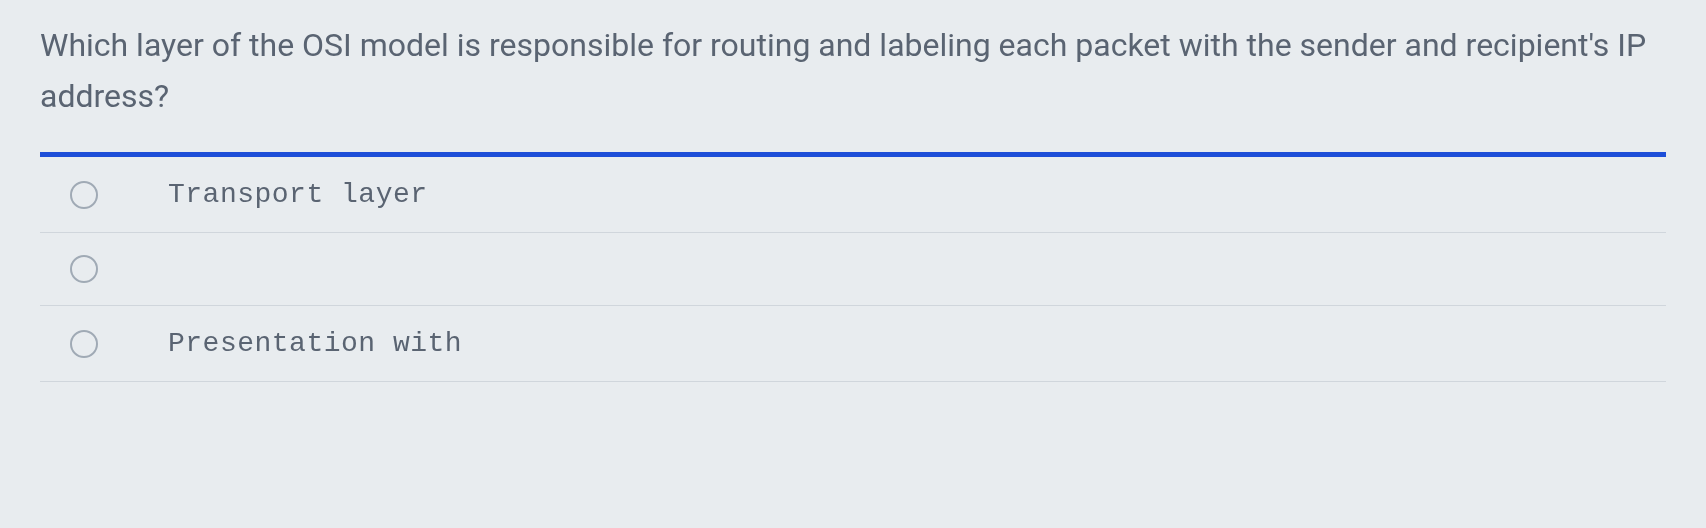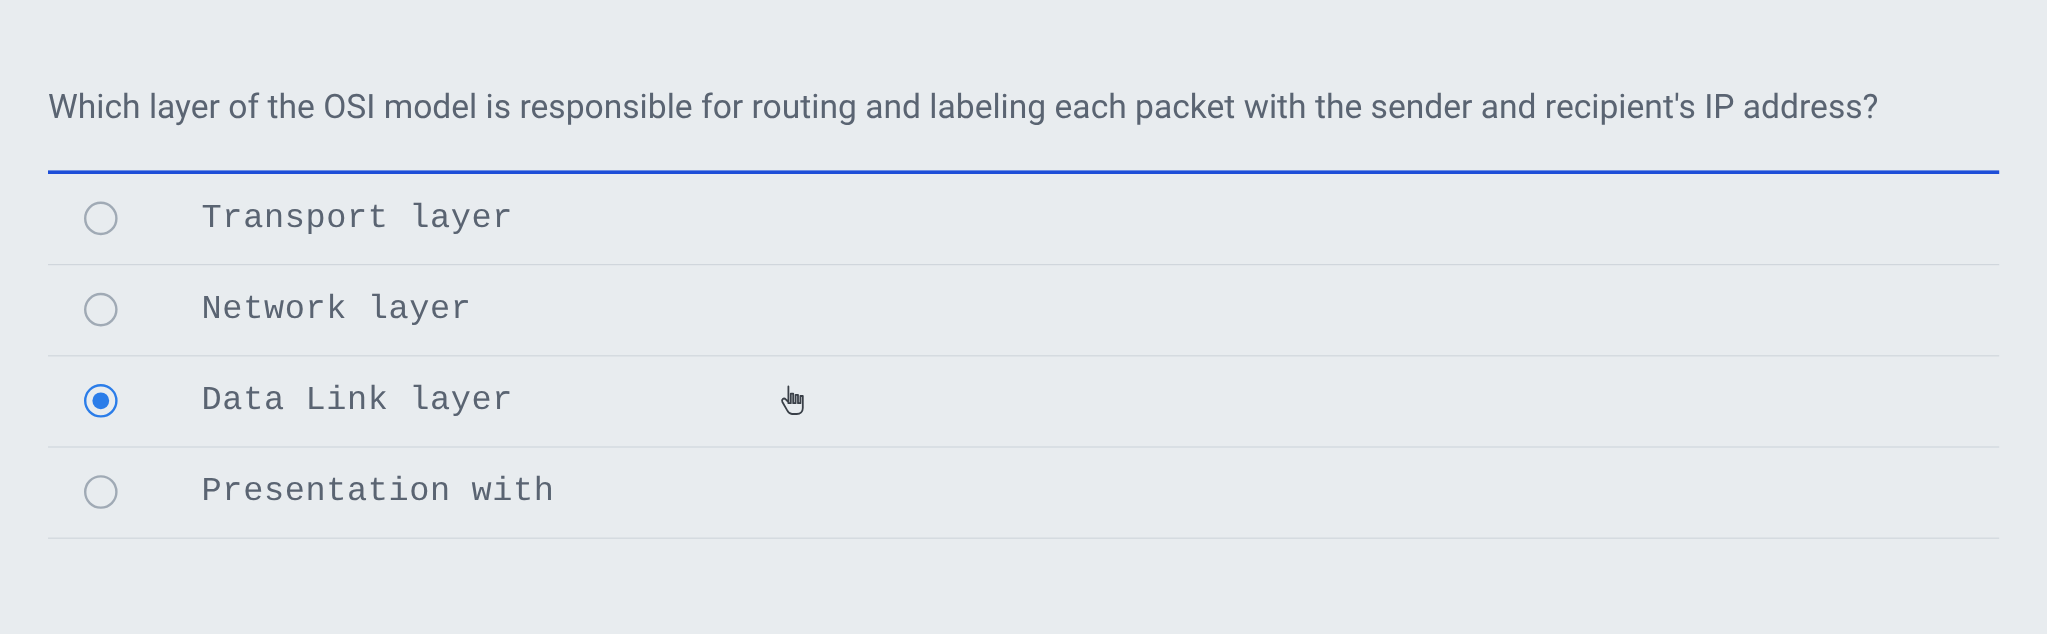--- a/index.html
+++ b/index.html
@@ -9,29 +9,28 @@
     }
     body {
       font-family: -apple-system, BlinkMacSystemFont, "Segoe UI", Roboto, Helvetica, Arial, sans-serif;
       background: #e8ecef;
       width: 1706px;
       height: 528px;
       padding: 20px 40px;
       color: #4a5568;
     }
     .question {
-      font-size: 28px;
+      font-size: 32px;
       line-height: 1.6;
       color: #5a6472;
       margin-bottom: 30px;
       font-weight: 400;
-      margin-top: 47px;
     }
     .options {
-      border-top: 3px solid #1d4ed8;
+      border-top: 5px solid #1d4ed8;
     }
     .option {
       display: flex;
       align-items: center;
       padding: 22px 30px;
       border-bottom: 1px solid #d0d6dc;
       cursor: pointer;
       position: relative;
     }
     .radio {
@@ -75,26 +74,18 @@
 
 <div class="question">Which layer of the OSI model is responsible for routing and labeling each packet with the sender and recipient's IP address?</div>
 
 <div class="options">
   <div class="option">
     <div class="radio"></div>
     <div class="option-label">Transport layer</div>
   </div>
   <div class="option">
     <div class="radio"></div>
-    <div class="option-label">Network layer</div>
-  </div>
-  <div class="option">
-    <div class="radio selected"></div>
-    <div class="option-label">Data Link layer</div>
-    <svg class="cursor" viewBox="0 0 24 28">
-      <path d="M7 2 L7 16 L9 16 L9 8 L11 8 L11 16 L13 16 L13 9 L15 9 L15 16 L17 16 L17 10 L19 10 L19 20 C19 23 17 25 14 25 L10 25 C8 25 7 24 6 22 L2 15 C1 13 3 11 5 13 L7 15 Z" fill="none" stroke="#3a4048" stroke-width="1.5" stroke-linejoin="round"></path>
-    </svg>
   </div>
   <div class="option">
     <div class="radio"></div>
     <div class="option-label">Presentation with</div>
   </div>
 </div>
 
 </body></html>

